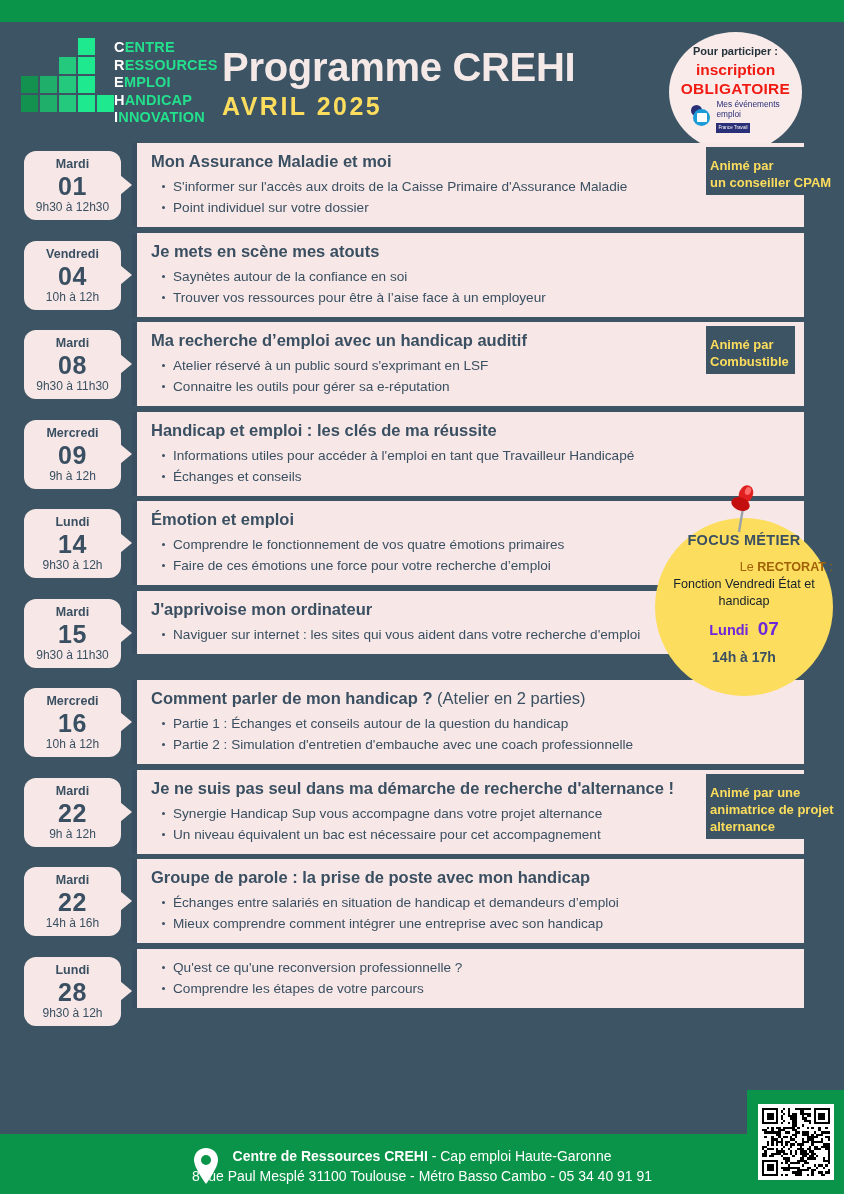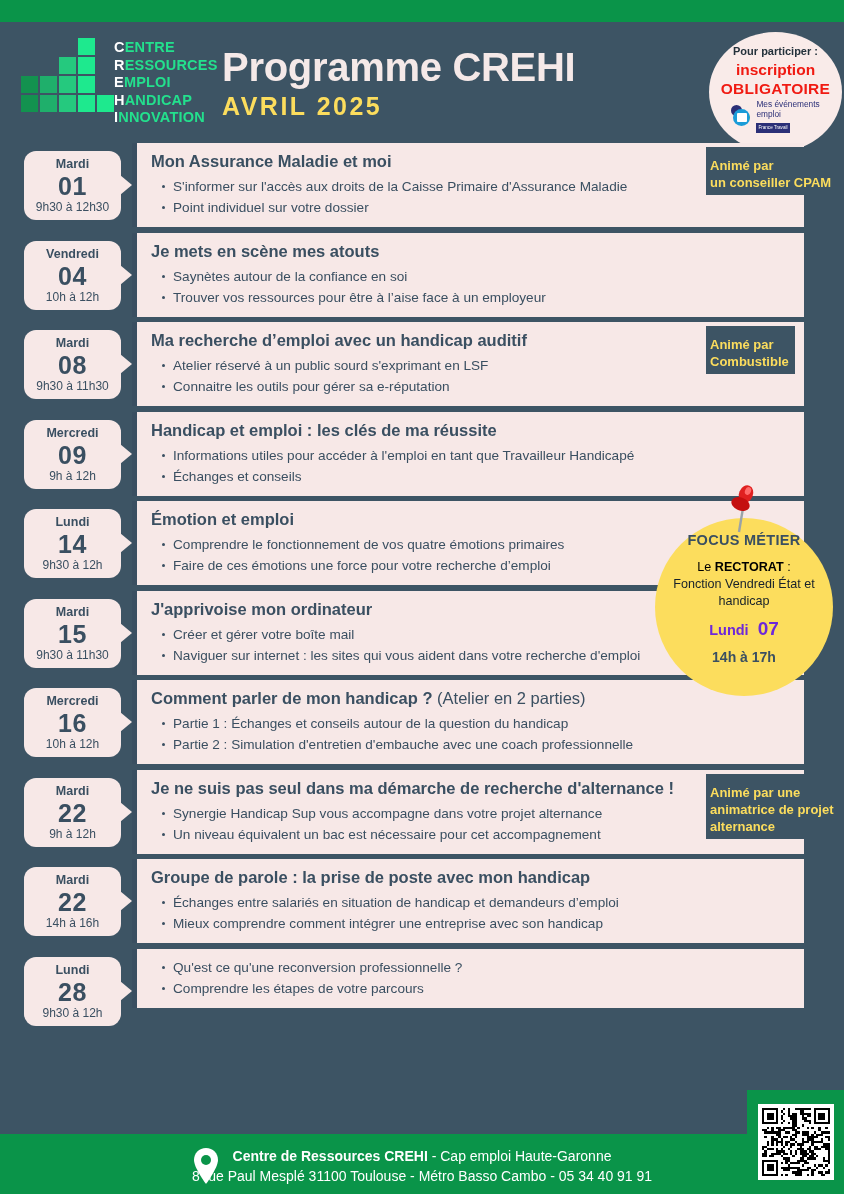--- a/index.html
+++ b/index.html
@@ -42,21 +42,21 @@
     font-size:40px; font-weight:bold; color:#f5e9e8;
     letter-spacing:-.3px; line-height:46px;
   }
   .title-sub{
     font-size:25px; font-weight:bold; color:#fcdd5d;
     letter-spacing:2.5px; line-height:30px; margin-top:1px;
   }
 
   
   .badge{
-    position:absolute; left:709px; top:10px; width:133px; height:120px;
+    position:absolute; left:669px; top:10px; width:133px; height:120px;
     background:#f9ebe9; border-radius:50%;
     display:flex; flex-direction:column; align-items:center;
     justify-content:flex-start; padding-top:13px;
   }
   .badge-l1{ font-size:11px; font-weight:bold; color:#24323c; }
   .badge-l2{ font-size:15.5px; font-weight:bold; color:#f01a12; margin-top:4px; }
   .badge-l3{ font-size:15.5px; font-weight:bold; color:#f01a12; margin-top:1px; letter-spacing:.3px;}
   .badge-logo{
     margin-top:2px; display:flex; align-items:center; gap:3px;
   }
@@ -116,21 +116,21 @@
     background:#3d5464; padding:10px 6px 4px 4px;
   }
 
   
   .focus{
     position:absolute; left:655px; top:518px; width:178px; height:178px;
     background:#fcdd5d; border-radius:50%; z-index:8;
     text-align:center; padding-top:14px;
   }
   .f-head{ font-size:14.5px; font-weight:bold; color:#3a4f61; letter-spacing:.3px; }
-  .f-l1{ font-size:12.6px; color:#000000; margin-top:11px; line-height:17px;}
+  .f-l1{ font-size:12.6px; color:#a16207; margin-top:11px; line-height:17px;text-align:right;}
   .f-l1 b{ font-weight:bold; }
   .f-l2{ font-size:12.6px; color:#16202a; line-height:17px;}
   .f-l3{ font-size:12.6px; color:#16202a; line-height:17px;}
   .f-date{ margin-top:8px; font-weight:bold; color:#6d28d9; }
   .f-date .dw{ font-size:14.5px; }
   .f-date .dn{ font-size:19px; margin-left:9px; }
   .f-time{ font-size:14px; font-weight:bold; color:#3a4f61; margin-top:9px;}
 
   .pin{ position:absolute; left:726px; top:482px; width:34px; height:52px; z-index:9;}
 
@@ -297,21 +297,20 @@
     <div class="row" style="height: 84px;">
       <div class="datebox" style="top: 8px;">
         <div class="d-day">Mardi</div>
         <div class="d-num">15</div>
         <div class="d-time">9h30 à 11h30</div>
       </div>
       <div class="notch" style="top: 32px;"></div>
       <div class="card" style="width:672px;">
         <div class="c-title">J'apprivoise mon ordinateur</div>
         <ul class="c-list">
-          <li>Créer et gérer votre boîte mail</li>
           <li>Naviguer sur internet : les sites qui vous aident dans votre recherche d'emploi</li>
         </ul>
       </div>
     </div>
     <div class="row" style="height: 84px;">
       <div class="datebox" style="top: 8px;">
         <div class="d-day">Mercredi</div>
         <div class="d-num">16</div>
         <div class="d-time">10h à 12h</div>
       </div>

